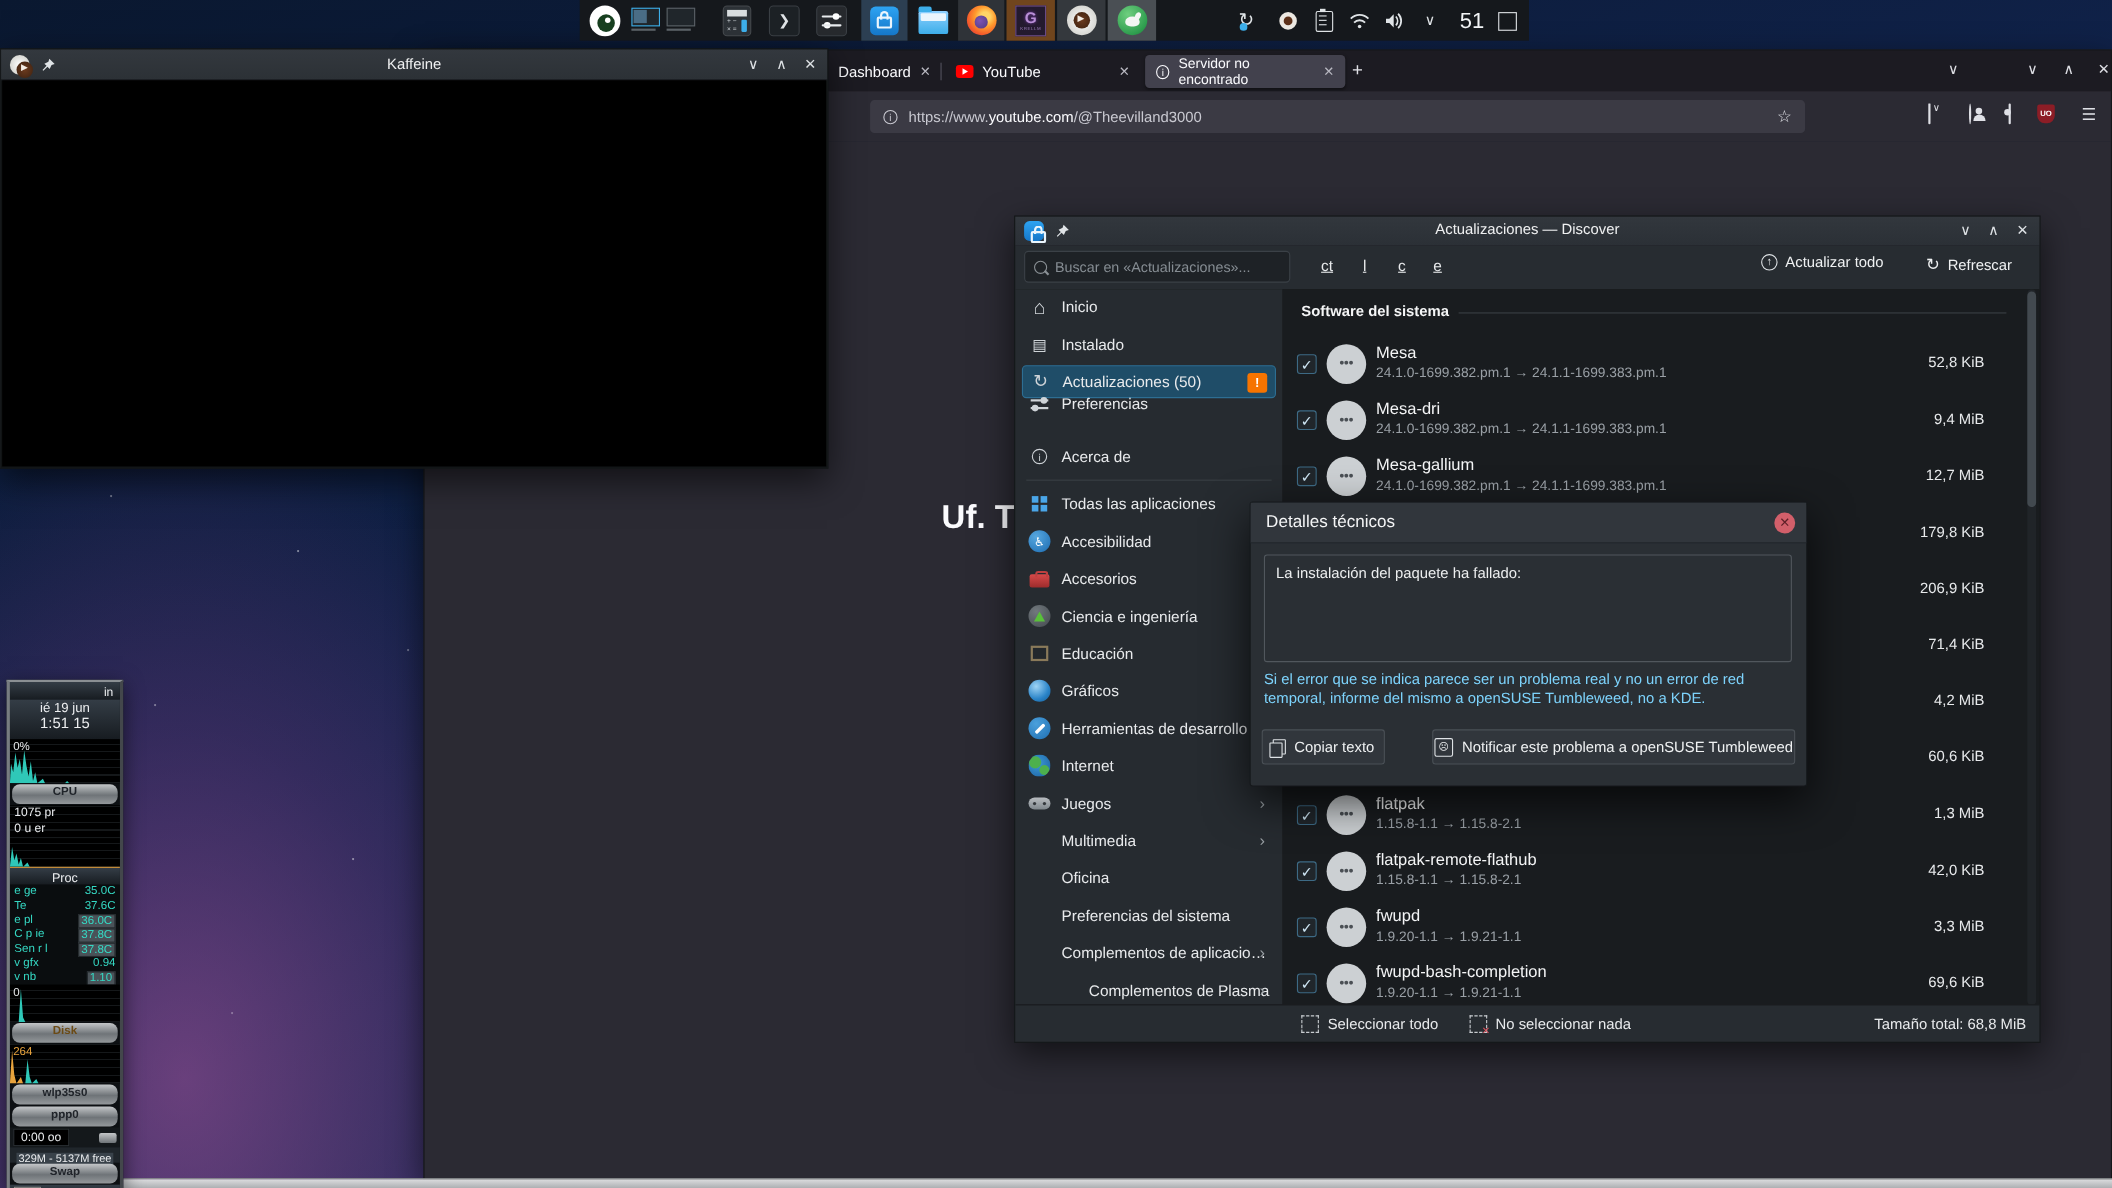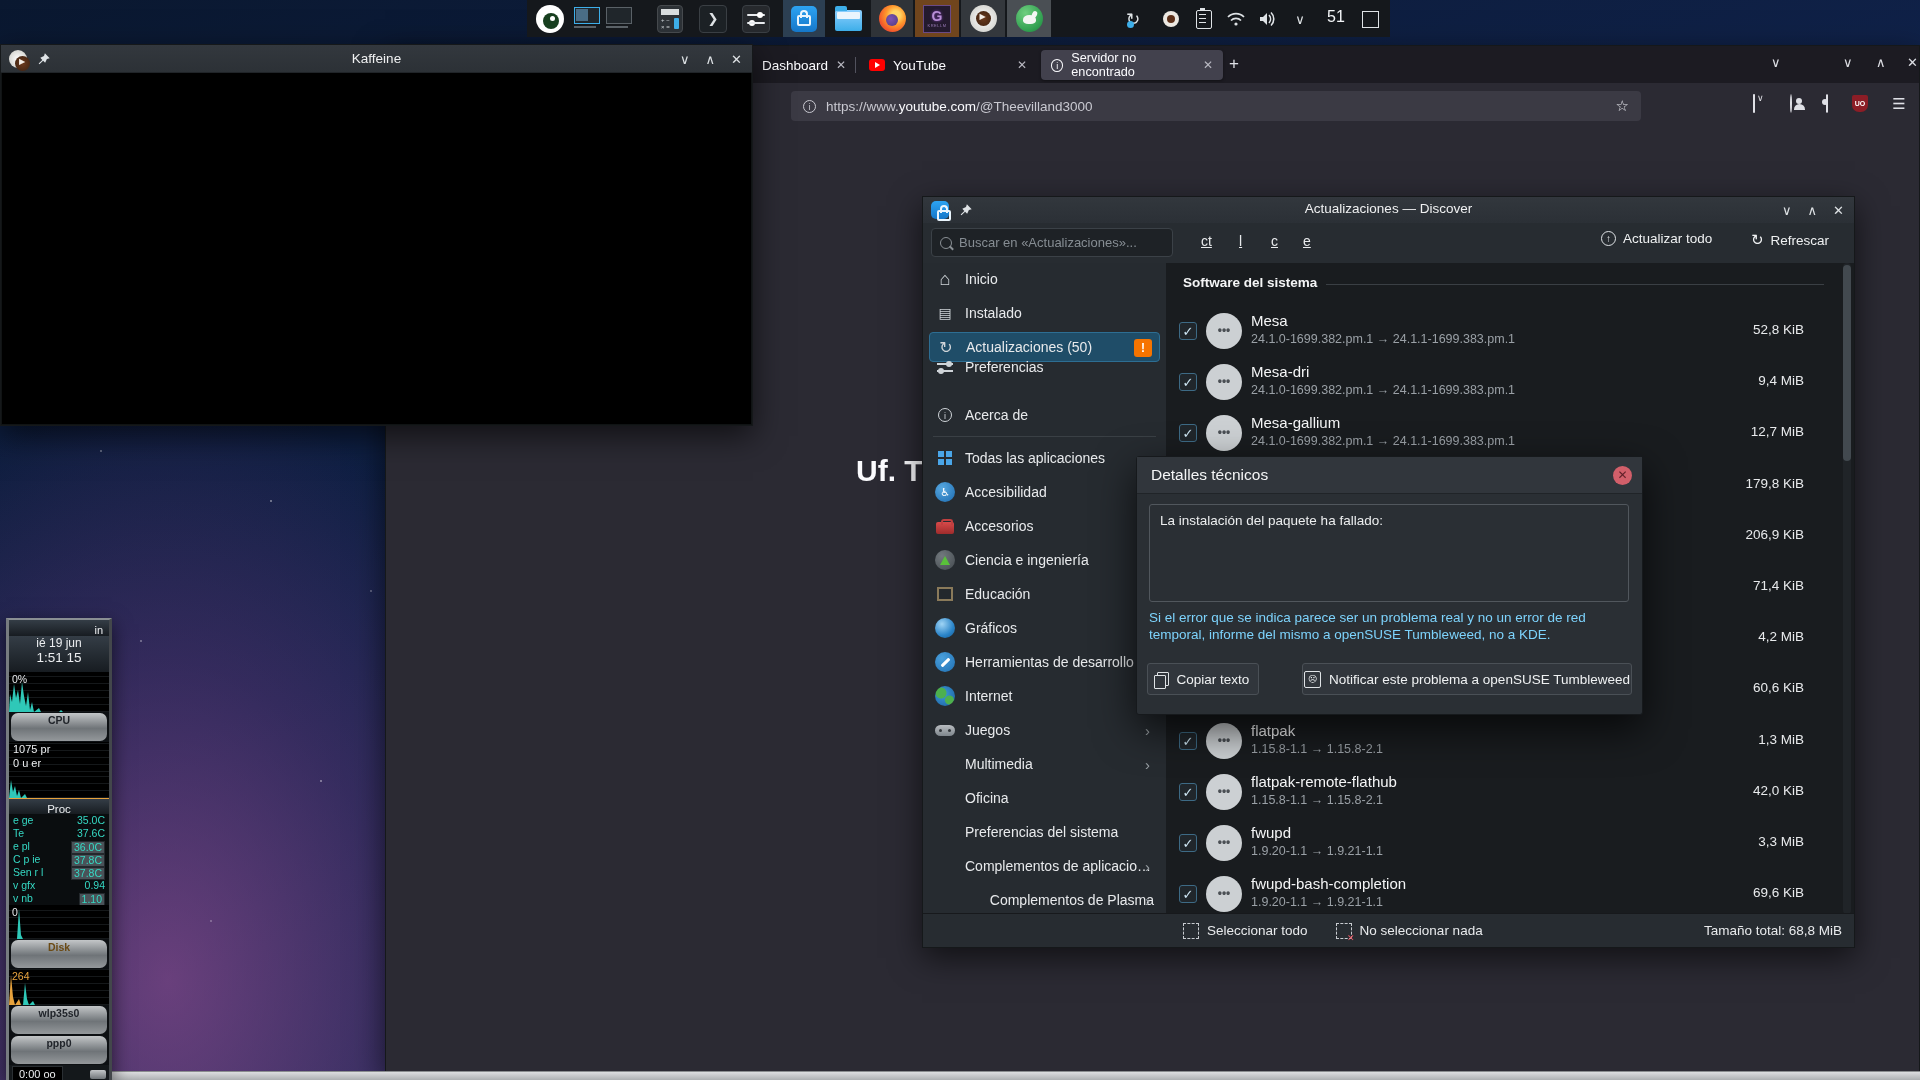--- a/index.html
+++ b/index.html
@@ -65,21 +65,21 @@
   .ic-kaffeine::after{content:"▶";position:absolute;left:10px;top:7px;font-size:8px;color:#f3ede6;}
   .ic-green{width:27px;height:27px;border-radius:50%;background:radial-gradient(circle at 35% 30%,#6fcf7f,#2f9e4f 70%,#1f7a3a);position:relative;}
   .ic-green::before{content:"";position:absolute;left:7px;top:10px;width:13px;height:9px;border-radius:50% 50% 40% 40%;background:#f3f6f3;}
   .ic-green::after{content:"";position:absolute;left:16px;top:6px;width:5px;height:7px;border-radius:50%;background:#f3f6f3;transform:rotate(25deg);}
   .tray-clip{width:14px;height:17px;border:1.6px solid #dfe3e6;border-radius:2px;position:relative;}
   .tray-clip::before{content:"";position:absolute;left:3px;top:-3px;width:5px;height:3px;background:#dfe3e6;}
   .tray-clip::after{content:"";position:absolute;left:2px;top:3px;width:7px;height:1.6px;background:#dfe3e6;box-shadow:0 4px 0 #dfe3e6,0 8px 0 #dfe3e6;}
   .upd-dot{position:absolute;left:1px;bottom:1px;width:7px;height:7px;border-radius:50%;background:#3daee9;}
   .mini-cup{width:16px;height:16px;border-radius:50%;background:#ece8e2;position:relative;}
   .mini-cup::after{content:"";position:absolute;left:4px;top:4px;width:8px;height:8px;border-radius:50%;background:#5d3019;}
-  #tray-clock{font-size:16px;color:#f2f4f6;}
+  #tray-clock{font-size:20px;color:#f2f4f6;}
   .show-desktop{width:15px;height:15px;border:1.6px solid #dfe3e6;}
   
   #kaffeine-win{left:0;top:44px;width:753px;height:382px;background:#101314;z-index:12;}
   #kaffeine-content{left:1px;top:28px;right:1px;bottom:1px;background:#000;}
   #yast-win{left:385px;top:492px;width:650px;height:448px;background:#101314;z-index:11;}
   #yast-content{left:1px;top:28px;right:1px;bottom:1px;background:#020203;}
   
   #firefox-win{left:385px;top:45px;width:1535px;height:1028px;background:#1c1b22;z-index:5;}
   #ff-tabbar{left:0;top:0;right:0;height:37px;background:#1c1b22;}
   .ff-tab{position:absolute;top:4px;height:30px;display:flex;align-items:center;gap:8px;padding:0 10px;box-sizing:border-box;
@@ -176,21 +176,21 @@
   #dlg-advice{position:absolute;left:12px;top:152px;right:13px;font-size:13.5px;color:#7dd3fc;line-height:17px;}
   .dlg-btn{position:absolute;top:206px;height:32px;background:#31363c;border:1px solid #4a5056;border-radius:3px;
     display:flex;align-items:center;justify-content:center;gap:8px;font-size:13.5px;color:#eff1f2;box-sizing:border-box;}
   .copy-ic{width:10px;height:12px;border:1.5px solid #dfe3e6;border-radius:1px;position:relative;flex:none;}
   .copy-ic::after{content:"";position:absolute;left:-4px;top:2px;width:10px;height:12px;border:1.5px solid #dfe3e6;border-radius:1px;background:#31363c;}
   .sad-ic{width:15px;height:15px;border:1.5px solid #dfe3e6;border-radius:2px;position:relative;flex:none;font-size:9px;line-height:14px;text-align:center;}
   
   #gkrellm{left:6px;top:618px;width:106px;height:462px;z-index:15;background:#0d1013;
     border-left:3px solid #777c80;border-right:3px solid #43474b;border-top:2px solid #8a8f93;
     box-sizing:border-box;display:flex;flex-direction:column;overflow:hidden;box-shadow:0 6px 18px rgba(0,0,0,.6);}
-  .gk-btn{height:28px;margin:1px 2px;border-radius:7px;background:linear-gradient(#c3c6c8,#6f7478 55%,#94989b);
+  .gk-btn{height:18px;margin:1px 2px;border-radius:7px;background:linear-gradient(#c3c6c8,#6f7478 55%,#94989b);
     color:#20242a;font-size:10.5px;font-weight:bold;text-align:center;line-height:15px;flex:none;}
   .gk-chart{position:relative;background:#000;background-image:repeating-linear-gradient(0deg,#15181a 0 1px,transparent 1px 7px);flex:none;}
   .gk-label{position:absolute;left:3px;top:1px;font-size:10.5px;color:#e8eaec;}
   .gk-panel{background:linear-gradient(#343d46,#171c21);flex:none;position:relative;}
   .gk-text{font-size:11px;color:#eceef0;}
   .gk-teal{color:#35d9c4;}
   .gk-row{display:flex;justify-content:space-between;padding:0 4px;font-size:10.5px;height:13px;line-height:13px;flex:none;}
   .gk-boxed{background:#4a5258;border:1px solid #23282c;padding:0 2px;line-height:11px;height:11px;margin-top:1px;}
   
   #bottom-strip{left:112px;top:1071px;width:1808px;height:9px;background:linear-gradient(#dcdddf,#a7aaad);z-index:14;border-top:1px solid #8a8d8f;}

